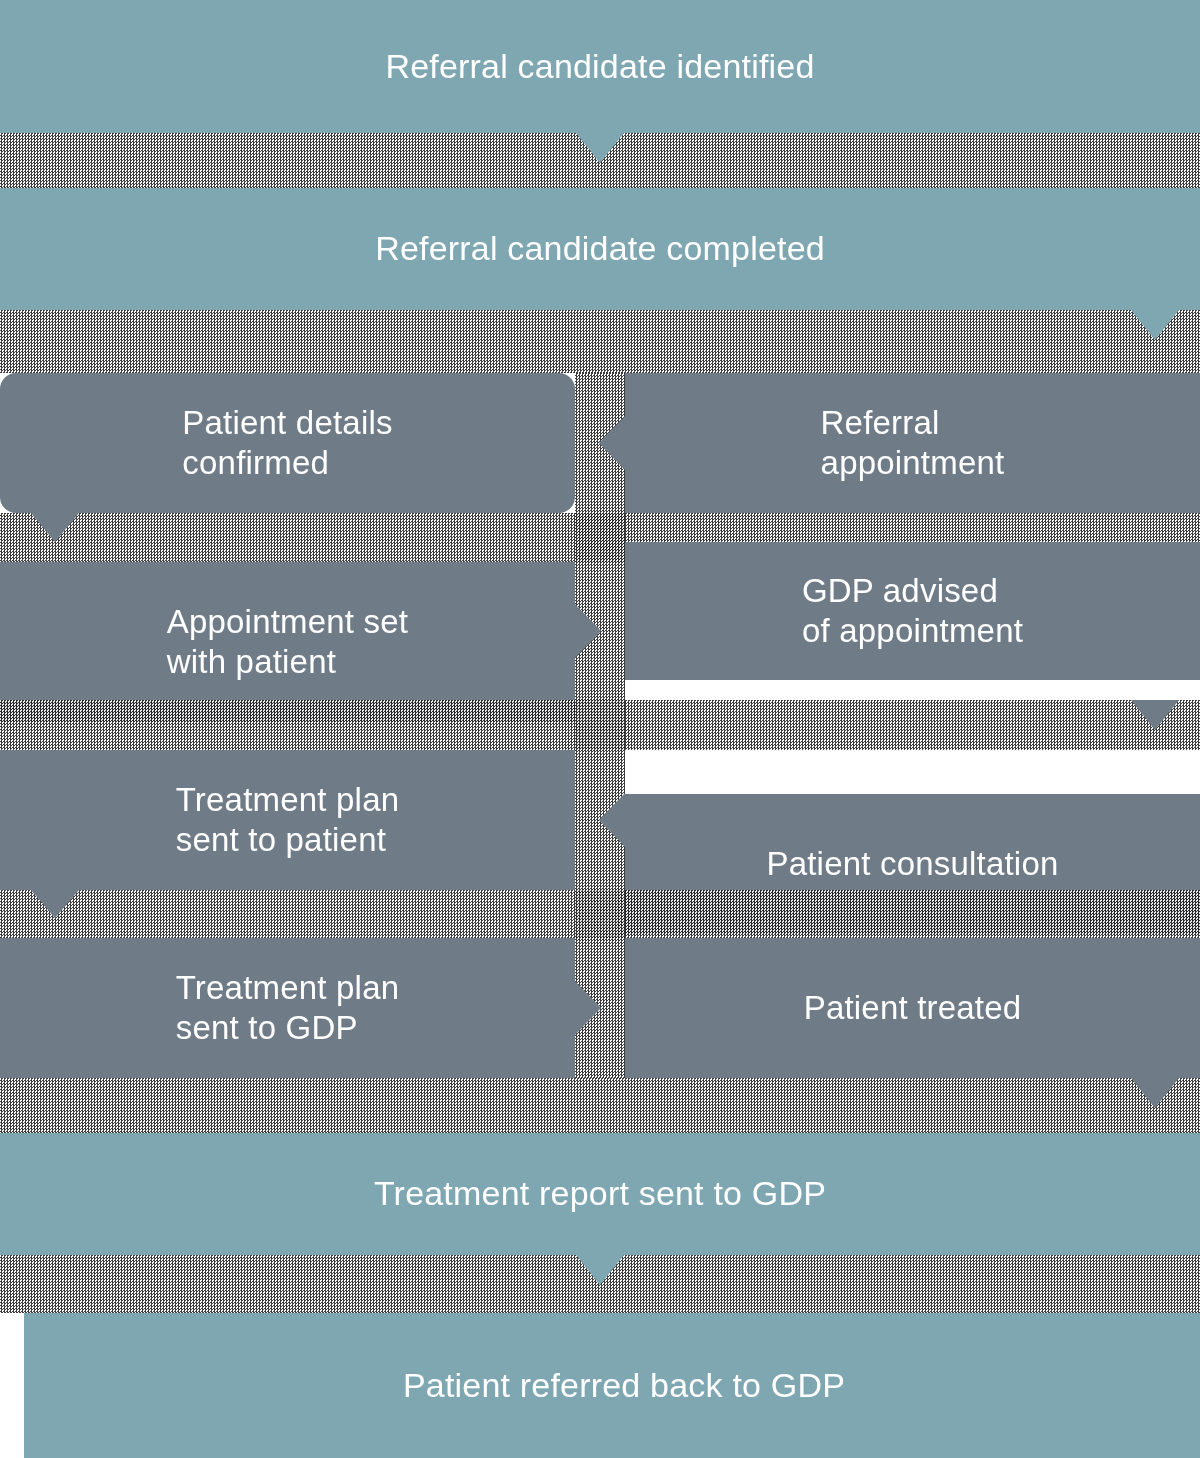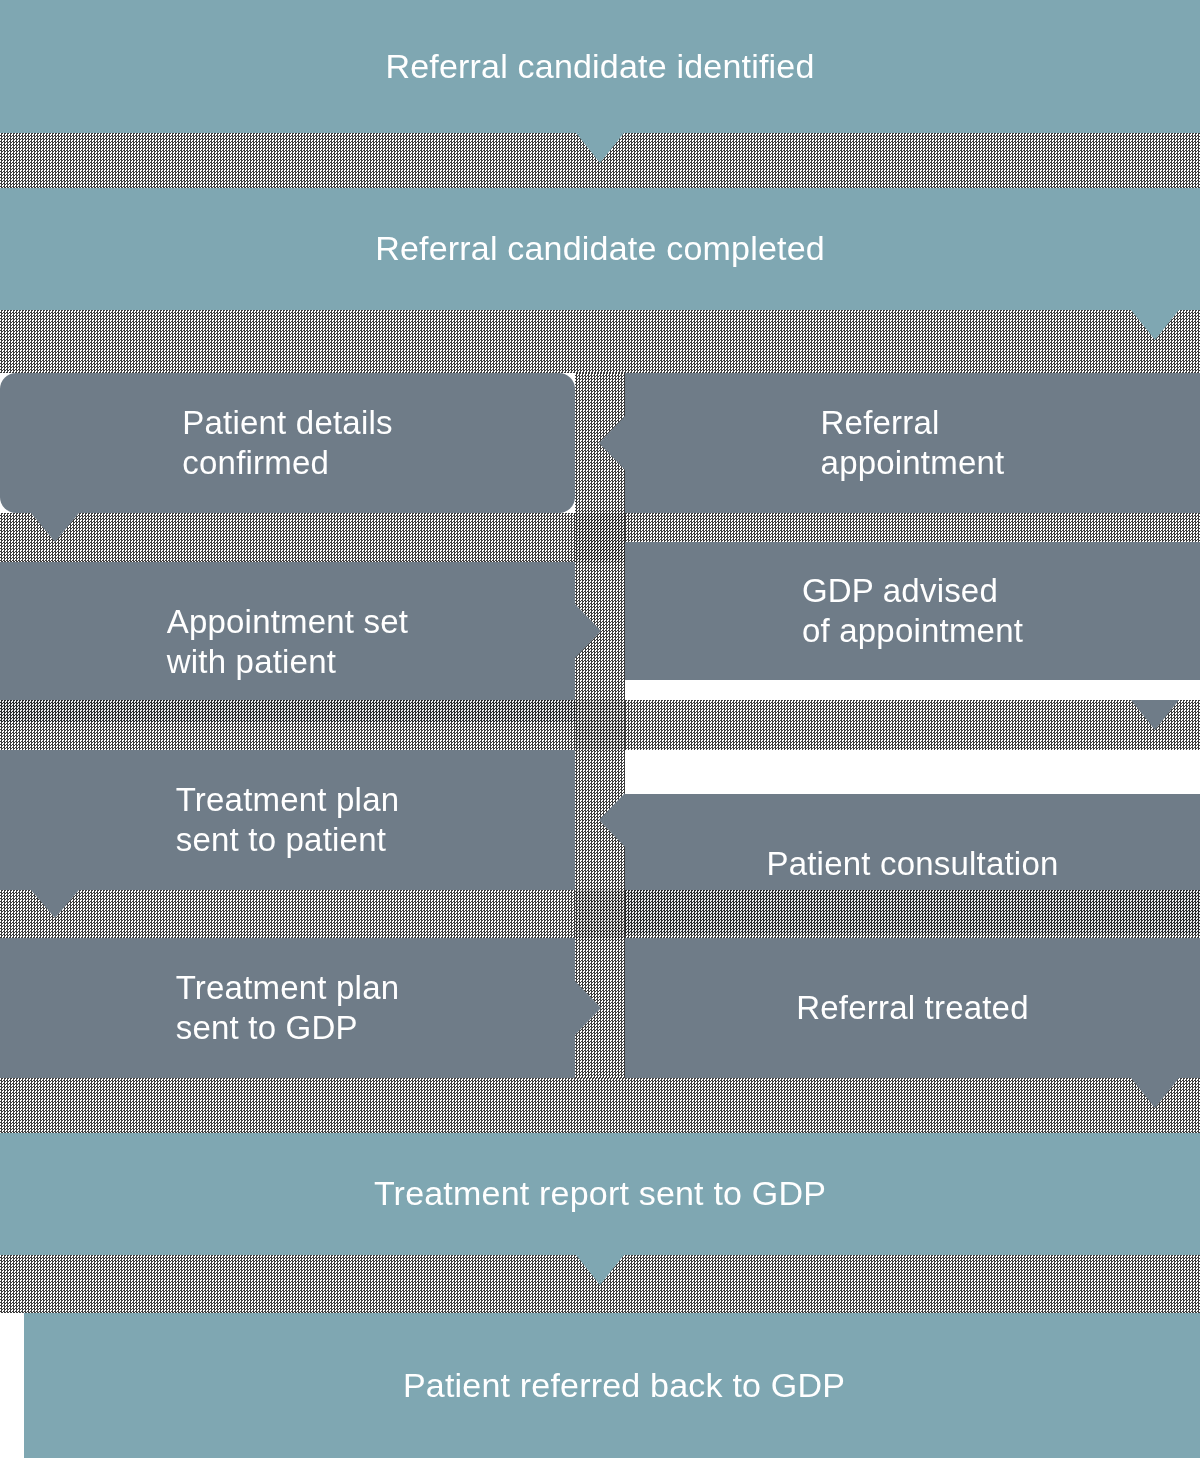--- a/index.html
+++ b/index.html
@@ -157,21 +157,21 @@
   <div class="arrow-side left" style="left:599px; top:793px;"></div>
 
   <div class="noise" style="top:890px; height:48px;"></div>
   <div class="arrow-down gray-tip" style="left:31px; top:890px; border-top-width:28px;"></div>
 
   <div class="box gray colL" style="top:938px; height:140px;">
     <span class="lbl">Treatment plan
 sent to GDP</span>
   </div>
   <div class="box gray colR" style="top:938px; height:140px;">
-    <span class="lbl">Referral treated</span>
+    <span class="lbl">Patient treated</span>
   </div>
   <div class="arrow-side right" style="left:575px; top:981px;"></div>
 
   <div class="noise" style="top:1078px; height:55px;"></div>
   <div class="arrow-down gray-tip" style="left:1131px; top:1078px;"></div>
 
   <div class="box teal full" style="top:1133px; height:122px;">
     <span class="lbl">Treatment report sent to GDP</span>
   </div>
 

